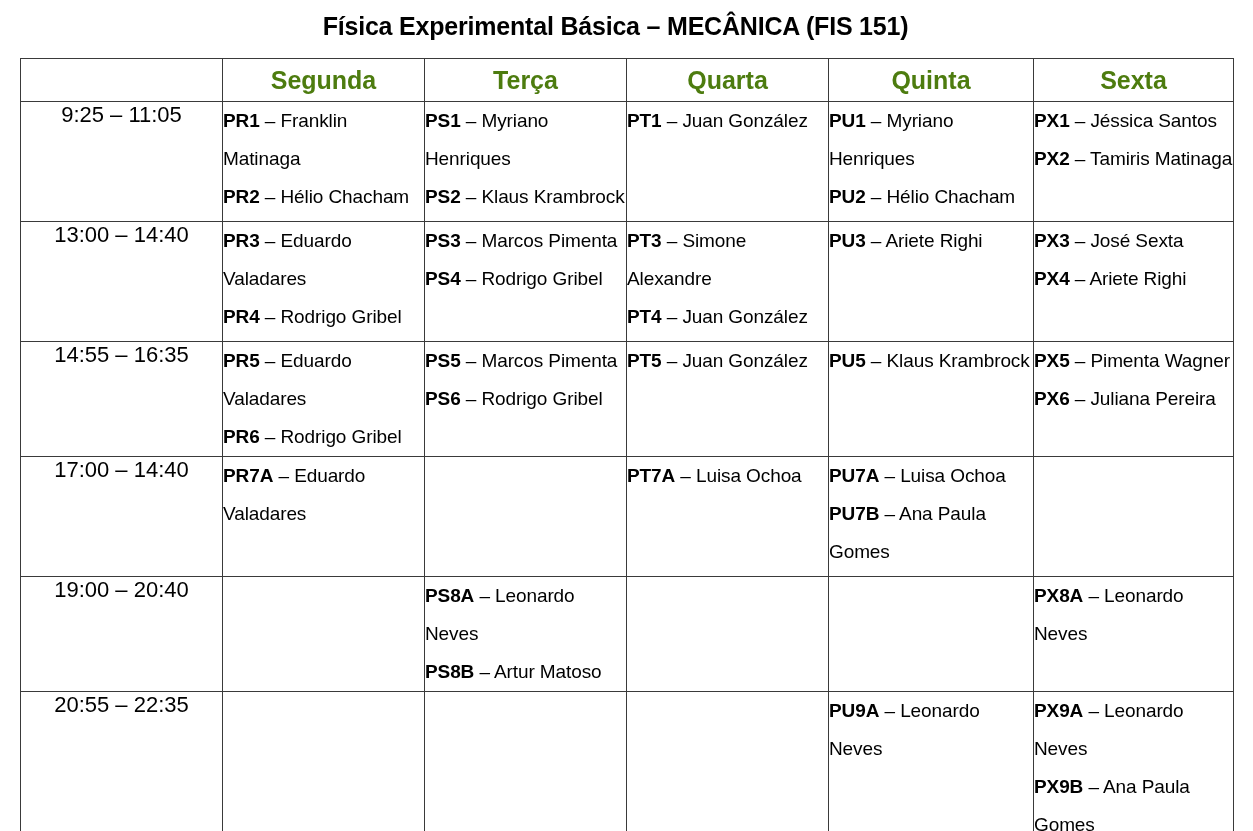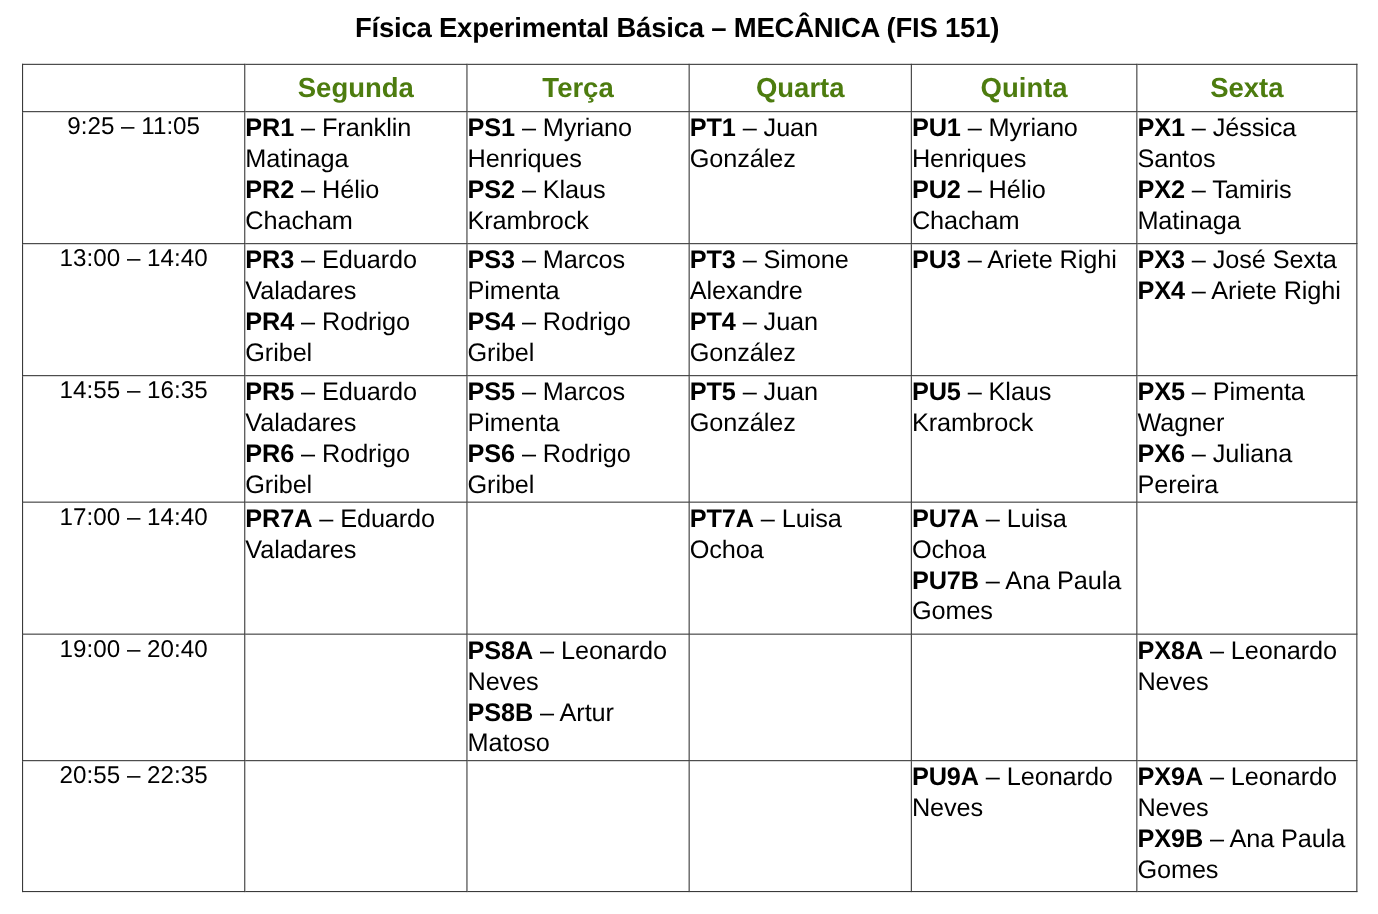--- a/index.html
+++ b/index.html
@@ -7,21 +7,21 @@
          font-family: "Liberation Sans", sans-serif; color: #000; }
   .title { position: absolute; left: 0; top: 12px; width: 1231px; text-align: center;
            font-size: 25px; font-weight: bold; letter-spacing: -0.2px; }
   table.sched { position: absolute; left: 20px; top: 58px; border-collapse: collapse;
                 table-layout: fixed; }
   table.sched td, table.sched th { border: 1.5px solid #3a3a3a; padding: 0; }
   th.day { height: 42px; color: #4d7c0f; font-size: 25px; font-weight: bold; text-align: center;
            vertical-align: middle; }
   td.time { font-size: 22px; font-weight: normal; text-align: center; vertical-align: top;
             padding-top: 28px; }
-  td.cell { vertical-align: top; font-size: 23px; line-height: 28px; padding: 4px 3px 0 5px;
+  td.cell { vertical-align: top; font-size: 19px; line-height: 38px; padding: 4px 3px 0 5px;
             letter-spacing: -0.1px; }
   .entry { display: block; }
   .code { font-weight: bold; }
 </style>
 </head>
 <body>
 
 <div class="title">Física Experimental Básica – MECÂNICA (FIS 151)</div>
 
 <table class="sched">

